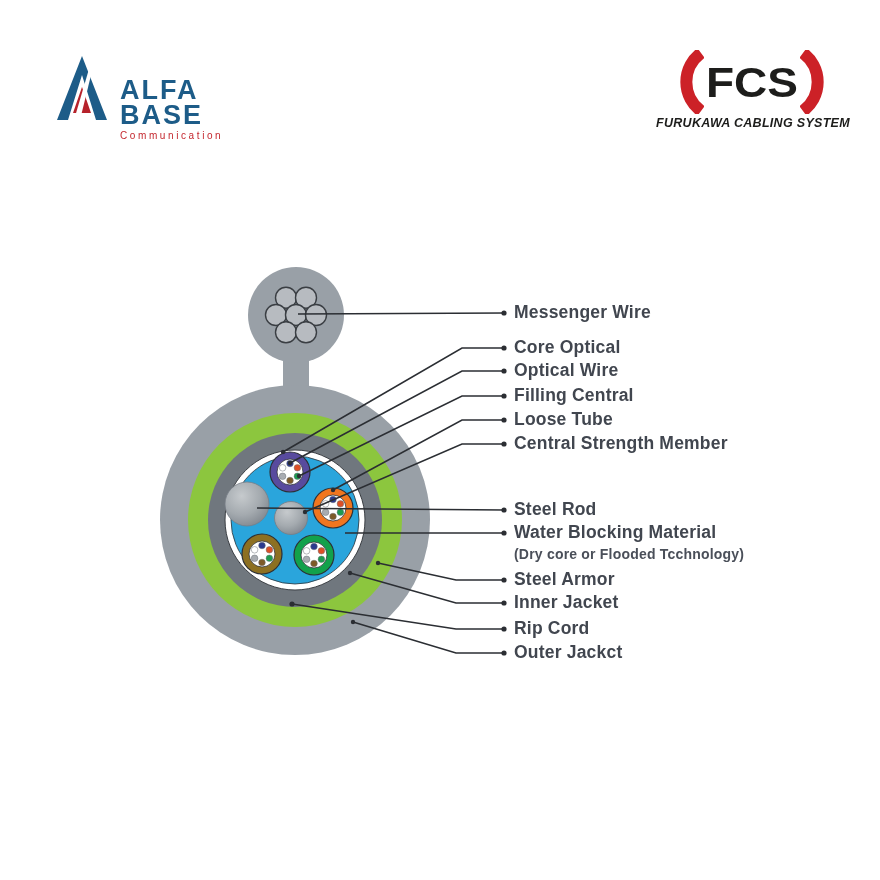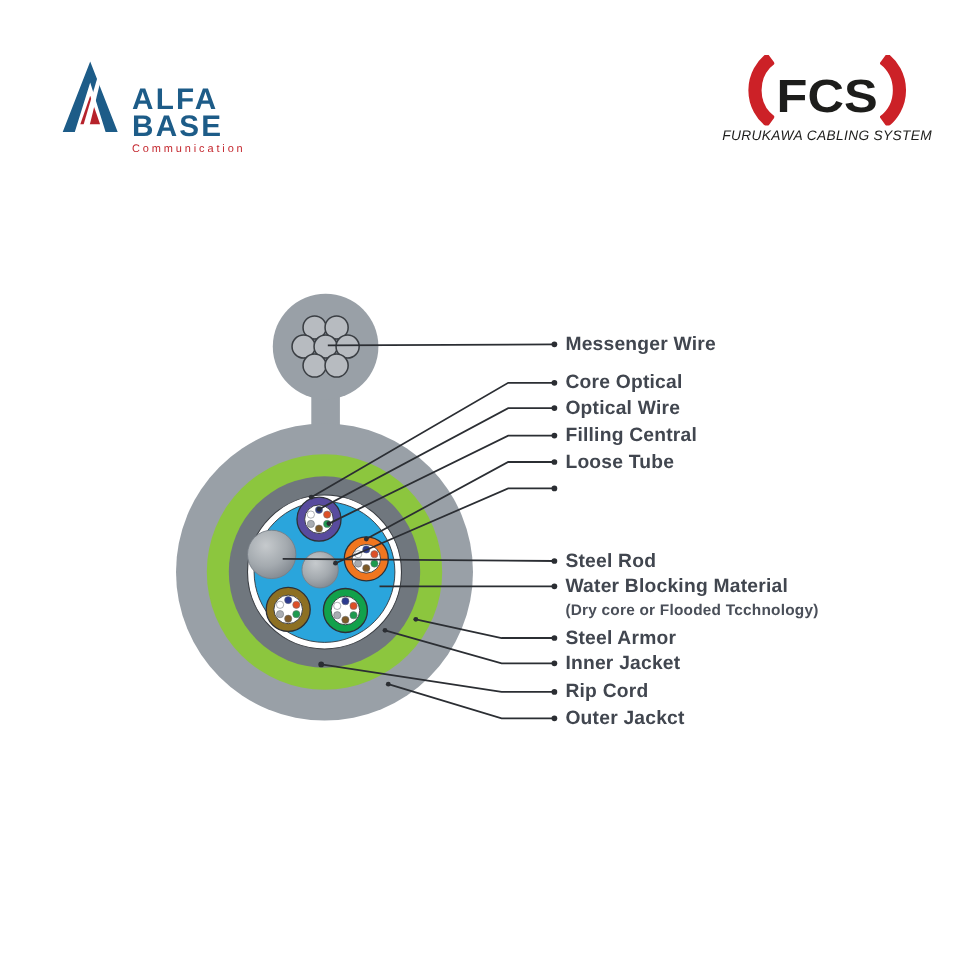--- a/index.html
+++ b/index.html
@@ -13,27 +13,27 @@
   .alfa-text{position:absolute;left:64px;top:2px;line-height:1;margin-top:22px;}
   .alfa-line{
     font-size:27px;font-weight:bold;letter-spacing:2px;color:#1d5c88;
     line-height:25px;font-family:"Liberation Sans",sans-serif;
   }
   .alfa-tag{
     margin-top:3px;font-size:10px;font-weight:normal;letter-spacing:2.6px;
     color:#c4272e;font-family:"Liberation Sans",sans-serif;
   }
   .logo-fcs{position:absolute;left:656px;top:50px;width:192px;}
-  .fcs-row{display:flex;align-items:flex-end;justify-content:center;height:64px;}
+  .fcs-row{display:flex;align-items:center;justify-content:center;height:64px;}
   .fcs-acronym{
     font-size:46px;font-weight:bold;color:#1d1d1b;letter-spacing:0px;
     transform:scaleY(0.92);margin:0 2px;font-family:"Liberation Sans",sans-serif;
   }
   .fcs-tag{
-    margin-top:2px;text-align:center;font-size:12.5px;font-weight:normal;
+    margin-top:2px;text-align:center;font-size:12.5px;font-weight:bold;
     font-style:italic;letter-spacing:0.3px;color:#1d1d1b;white-space:nowrap;
   }
   
   .diagram-svg{position:absolute;left:0;top:0;}
   .label{
     position:absolute;left:514px;transform:translateY(-52%);
     font-size:17.5px;color:#41464f;letter-spacing:0.2px;white-space:nowrap;font-weight:bold;
   }
   .label.sub{font-size:14px;color:#4a4f59;}
 </style>
@@ -189,20 +189,21 @@
         <circle cx="292" cy="604" r="2.6"></circle>
       <circle cx="353" cy="622" r="2.2"></circle>
     </g>
   </svg>
 
   <div class="label" style="top:313px">Messenger Wire</div>
   <div class="label" style="top:348px">Core Optical</div>
   <div class="label" style="top:371px">Optical Wire</div>
   <div class="label" style="top:396px">Filling Central</div>
   <div class="label" style="top:420px">Loose Tube</div>
+  <div class="label" style="top:444px">Central Strength Member</div>
   <div class="label" style="top:510px">Steel Rod</div>
   <div class="label" style="top:533px">Water Blocking Material</div>
   <div class="label sub" style="top:554px">(Dry core or Flooded Tcchnology)</div>
   <div class="label" style="top:580px">Steel Armor</div>
   <div class="label" style="top:603px">Inner Jacket</div>
   <div class="label" style="top:629px">Rip Cord</div>
   <div class="label" style="top:653px">Outer Jackct</div>
 
 </div>
 

